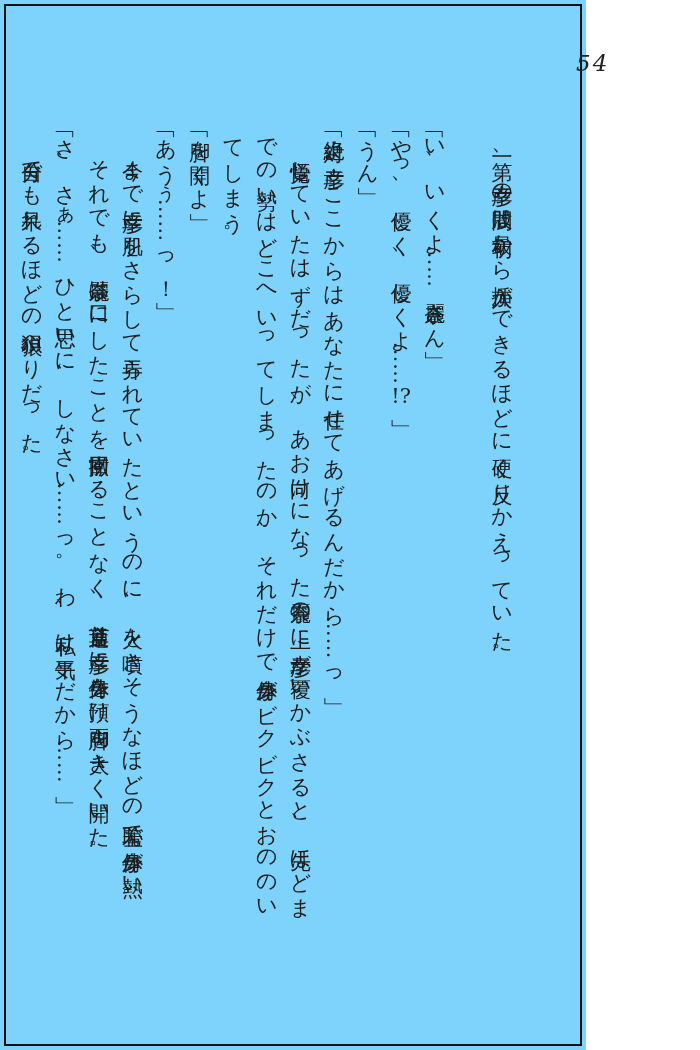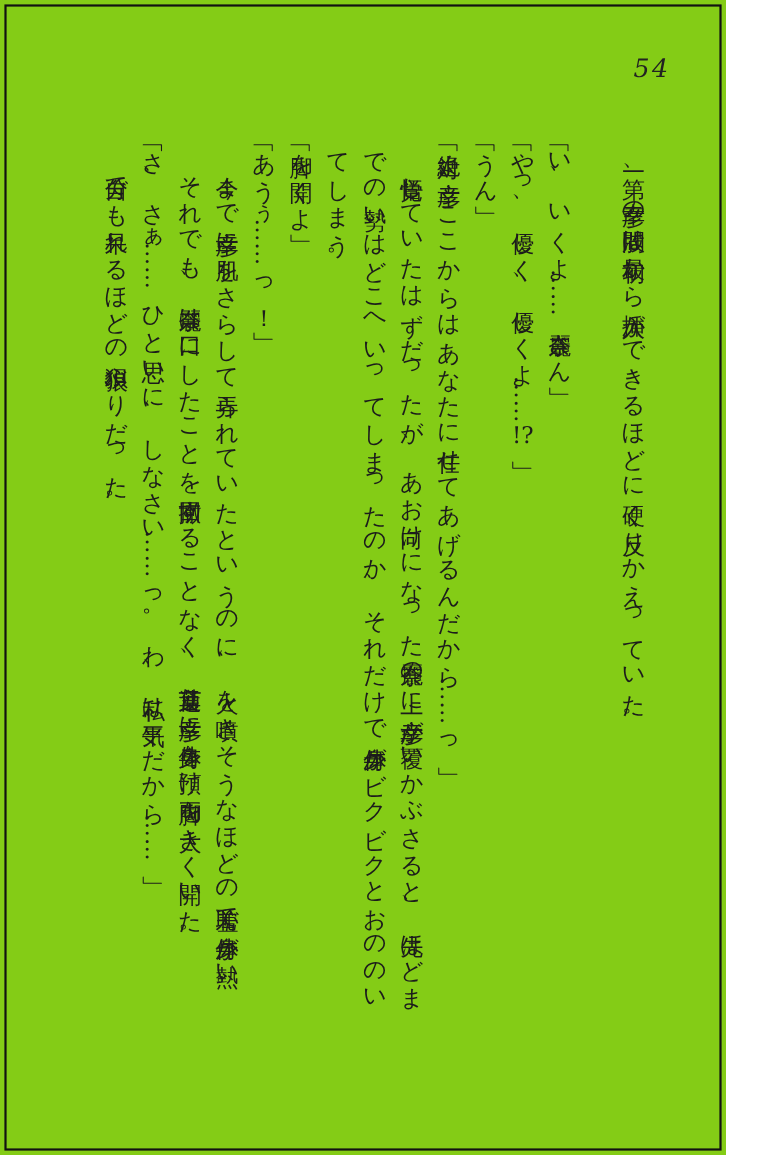--- a/index.html
+++ b/index.html
@@ -8,23 +8,23 @@
   }
   body {
     width: 700px;
     height: 1050px;
     background: #ffffff;
     font-family: "DejaVu Serif", serif;
     overflow: hidden;
   }
   .page {
     position: relative;
-    width: 660px;
+    width: 586px;
     height: 1050px;
-    background: #84cc16;
+    background: #7dd3fc;
   }
   .page-frame {
     position: absolute;
     inset: 4px;
     border: 2px solid #111111;
     pointer-events: none;
   }
   .page-number {
     position: absolute;
     left: 576px;

